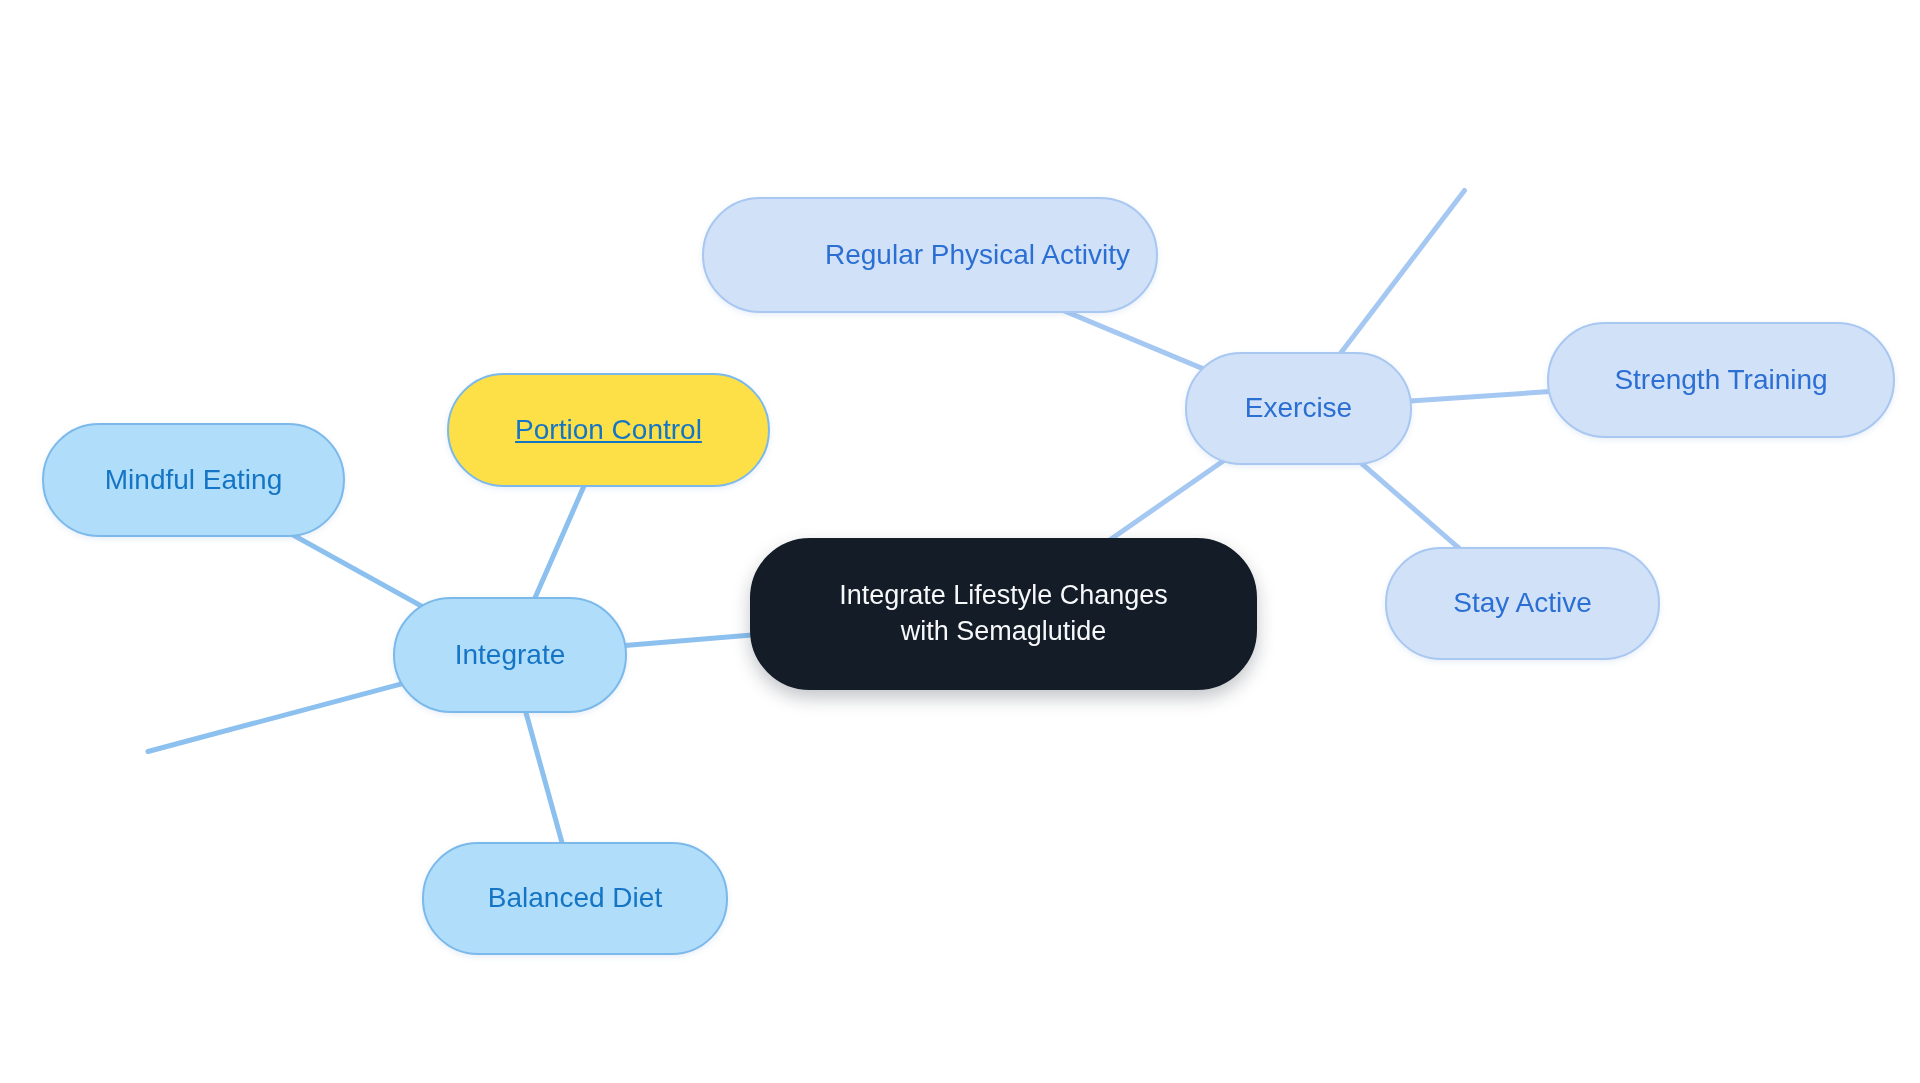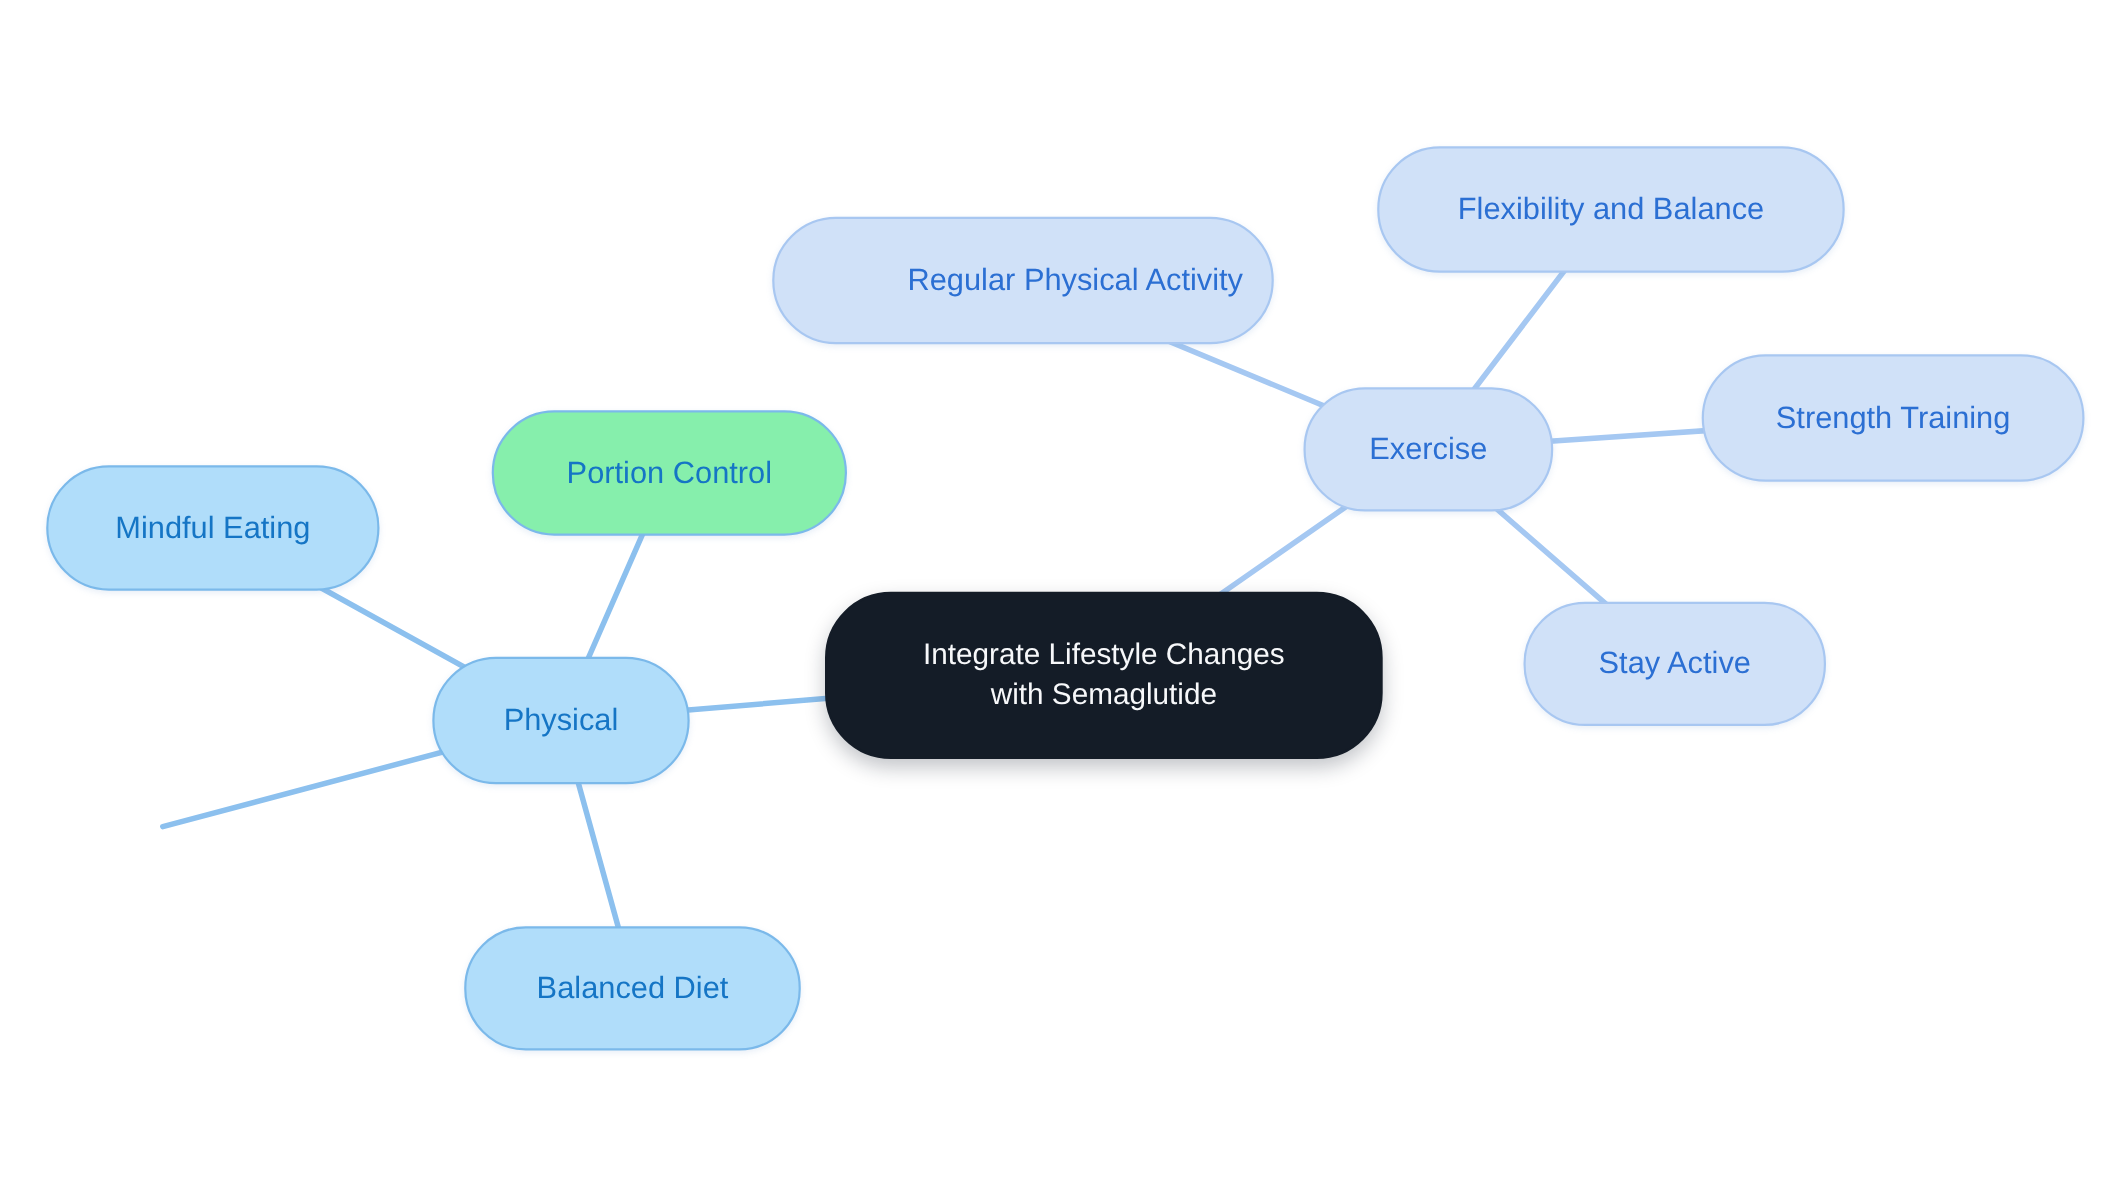--- a/index.html
+++ b/index.html
@@ -58,39 +58,36 @@
       <line x1="1003.5" y1="614" x2="1298.5" y2="408.5" stroke="#a5c8f2" stroke-width="5" stroke-linecap="round"></line>
       <line x1="1298.5" y1="408.5" x2="930" y2="255" stroke="#a5c8f2" stroke-width="5" stroke-linecap="round"></line>
       <line x1="1298.5" y1="408.5" x2="1464.5" y2="190.5" stroke="#a5c8f2" stroke-width="5" stroke-linecap="round"></line>
       <line x1="1298.5" y1="408.5" x2="1721" y2="380" stroke="#a5c8f2" stroke-width="5" stroke-linecap="round"></line>
       <line x1="1298.5" y1="408.5" x2="1522.5" y2="603.5" stroke="#a5c8f2" stroke-width="5" stroke-linecap="round"></line>
     </svg>
 <div class="node root" style="left: 750px; top: 538px; width: 507px; height: 152px; background: rgb(20, 28, 39); border: 2px solid rgb(20, 28, 39); border-radius: 60px; color: rgb(247, 248, 250); font-size: 27px;">
       <span class="label" style="max-width: 360px;">Integrate Lifestyle Changes with Semaglutide</span>
     </div>
     <div class="node blue" style="left: 393px; top: 597px; width: 234px; height: 116px; background: rgb(176, 221, 250); border: 2px solid rgb(123, 185, 234); border-radius: 58px; color: rgb(21, 117, 197); font-size: 28px;">
-      <span class="label" style="max-width: 200px;">Physical</span>
+      <span class="label" style="max-width: 200px;">Integrate</span>
     </div>
     <div class="node blue" style="left: 42px; top: 423px; width: 303px; height: 114px; background: rgb(176, 221, 250); border: 2px solid rgb(123, 185, 234); border-radius: 57px; color: rgb(21, 117, 197); font-size: 28px;">
       <span class="label" style="max-width: 270px;">Mindful Eating</span>
     </div>
-    <div class="node blue" style="left: 447px; top: 373px; width: 323px; height: 114px; background: #86efac; border: 2px solid rgb(123, 185, 234); border-radius: 57px; color: rgb(21, 117, 197); font-size: 28px;">
+    <div class="node blue" style="left: 447px; top: 373px; width: 323px; height: 114px; background: #fde047; border: 2px solid rgb(123, 185, 234); border-radius: 57px; color: rgb(21, 117, 197); font-size: 28px; text-decoration: underline;">
       <span class="label" style="max-width: 290px;">Portion Control</span>
     </div>
     <div class="node blue" style="left: 422px; top: 842px; width: 306px; height: 113px; background: rgb(176, 221, 250); border: 2px solid rgb(123, 185, 234); border-radius: 56px; color: rgb(21, 117, 197); font-size: 28px;">
       <span class="label" style="max-width: 270px;">Balanced Diet</span>
     </div>
     <div class="node blue" style="left: 1185px; top: 352px; width: 227px; height: 113px; background: rgb(208, 225, 248); border: 2px solid rgb(168, 199, 241); border-radius: 56px; color: rgb(43, 111, 211); font-size: 28px;">
       <span class="label" style="max-width: 200px;">Exercise</span>
     </div>
     <div class="node blue" style="left: 702px; top: 197px; width: 456px; height: 116px; background: rgb(208, 225, 248); border: 2px solid rgb(168, 199, 241); border-radius: 58px; color: rgb(43, 111, 211); font-size: 28px; justify-content: flex-end;">
       <span class="label" style="max-width: 420px;">Regular Physical Activity</span>
     </div>
-    <div class="node blue" style="left: 1252px; top: 133px; width: 425px; height: 115px; background: rgb(208, 225, 248); border: 2px solid rgb(168, 199, 241); border-radius: 57px; color: rgb(43, 111, 211); font-size: 28px;">
-      <span class="label" style="max-width: 390px;">Flexibility and Balance</span>
-    </div>
     <div class="node blue" style="left: 1547px; top: 322px; width: 348px; height: 116px; background: rgb(208, 225, 248); border: 2px solid rgb(168, 199, 241); border-radius: 58px; color: rgb(43, 111, 211); font-size: 28px;">
       <span class="label" style="max-width: 320px;">Strength Training</span>
     </div>
     <div class="node blue" style="left: 1385px; top: 547px; width: 275px; height: 113px; background: rgb(208, 225, 248); border: 2px solid rgb(168, 199, 241); border-radius: 56px; color: rgb(43, 111, 211); font-size: 28px;">
       <span class="label" style="max-width: 250px;">Stay Active</span>
     </div>
   </div>
 
 </body></html>

